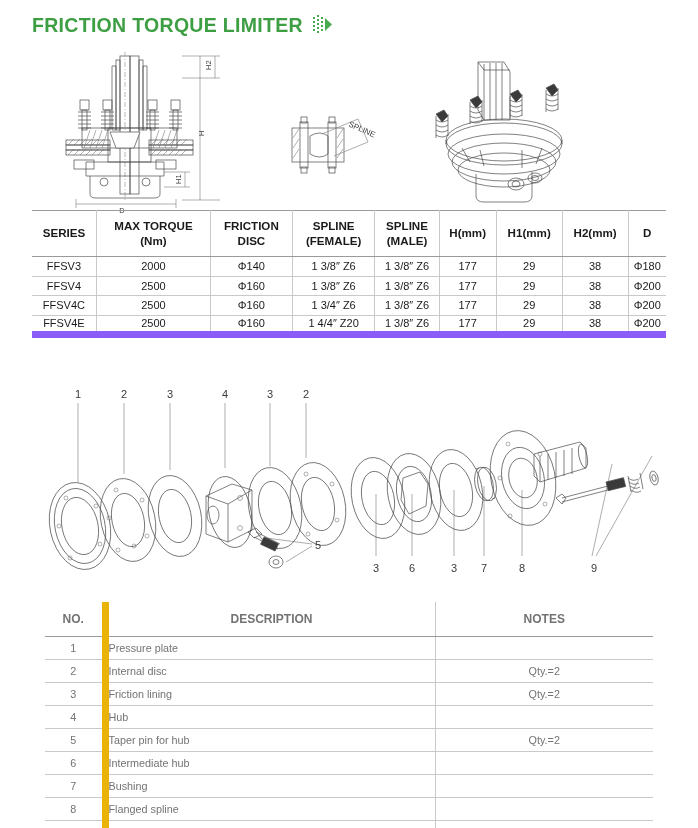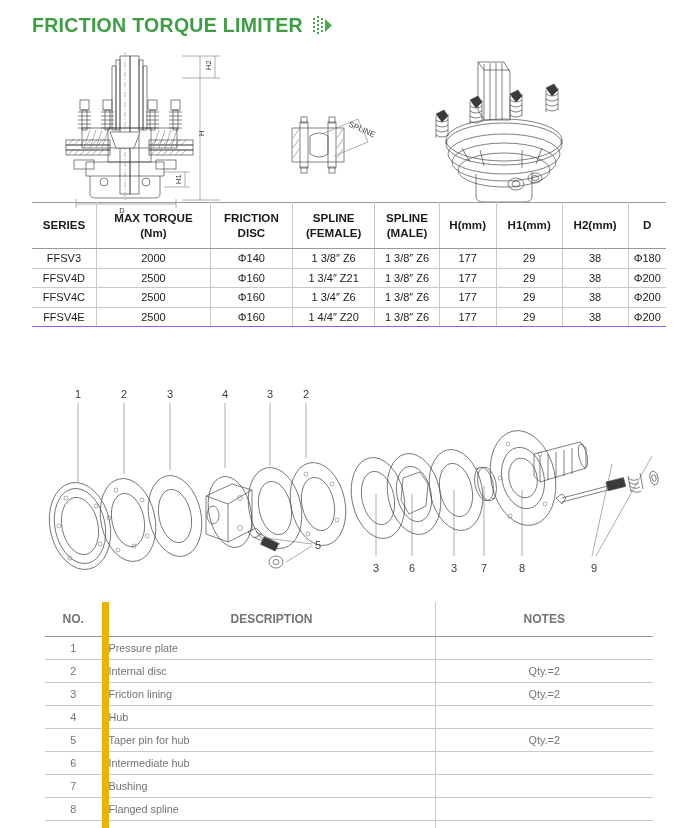--- a/index.html
+++ b/index.html
@@ -12,21 +12,21 @@
     font-family: "Liberation Sans", sans-serif;
     color: #1a1a1a;
     position: relative;
     overflow: hidden;
   }
 
   
   .title-bar {
     position: absolute;
     left: 32px; top: 14px;
-    display: flex; align-items: center; gap: 10px;
+    display: flex; gap: 10px;
   }
   .title-text {
     font-size: 19.5px;
     font-weight: bold;
     letter-spacing: 0.3px;
     color: #3d9e43;
     white-space: nowrap;
   }
   .title-deco { display: block; }
 
@@ -37,21 +37,21 @@
     width: 698px; height: 172px;
   }
   .dwg { position: absolute; }
   .dwg-section { left: 52px; top: 2px; }
   .dwg-spline  { left: 282px; top: 68px; }
   .dwg-iso     { left: 418px; top: 16px; }
 
   
   .spec-table {
     position: absolute;
-    left: 32px; top: 202px;
+    left: 32px; top: 210px;
     width: 634px;
     border-collapse: collapse;
     font-size: 11.2px;
   }
   .spec-table th, .spec-table td {
     border-left: 1px solid #c9c9c9;
     border-right: 1px solid #c9c9c9;
     text-align: center;
     vertical-align: middle;
     padding: 0;
@@ -65,21 +65,21 @@
     border-bottom: 1px solid #9a9a9a;
     line-height: 1.25;
     padding: 0 2px;
   }
   .spec-table tbody td {
     height: 19.5px;
     border-bottom: 1px solid #c9c9c9;
     font-size: 11px;
   }
   .spec-table tbody tr:last-child td {
-    border-bottom: 1px solid #8b5cf6;
+    border-bottom: 7px solid #8b5cf6;
   }
   .spec-table th:first-child, .spec-table td:first-child { border-left: none; }
   .spec-table th:last-child,  .spec-table td:last-child  { border-right: none; }
 
   
   .exploded {
     position: absolute;
     left: 0; top: 386px;
     width: 698px; height: 206px;
   }
@@ -376,24 +376,24 @@
         <td>2000</td>
         <td>Φ140</td>
         <td>1 3/8″ Z6</td>
         <td>1 3/8″ Z6</td>
         <td>177</td>
         <td>29</td>
         <td>38</td>
         <td>Φ180</td>
       </tr>
       <tr>
-        <td>FFSV4D</td>
+        <td>FFSV4</td>
         <td>2500</td>
         <td>Φ160</td>
-        <td>1 3/4″ Z21</td>
+        <td>1 3/8″ Z6</td>
         <td>1 3/8″ Z6</td>
         <td>177</td>
         <td>29</td>
         <td>38</td>
         <td>Φ200</td>
       </tr>
       <tr>
         <td>FFSV4C</td>
         <td>2500</td>
         <td>Φ160</td>

